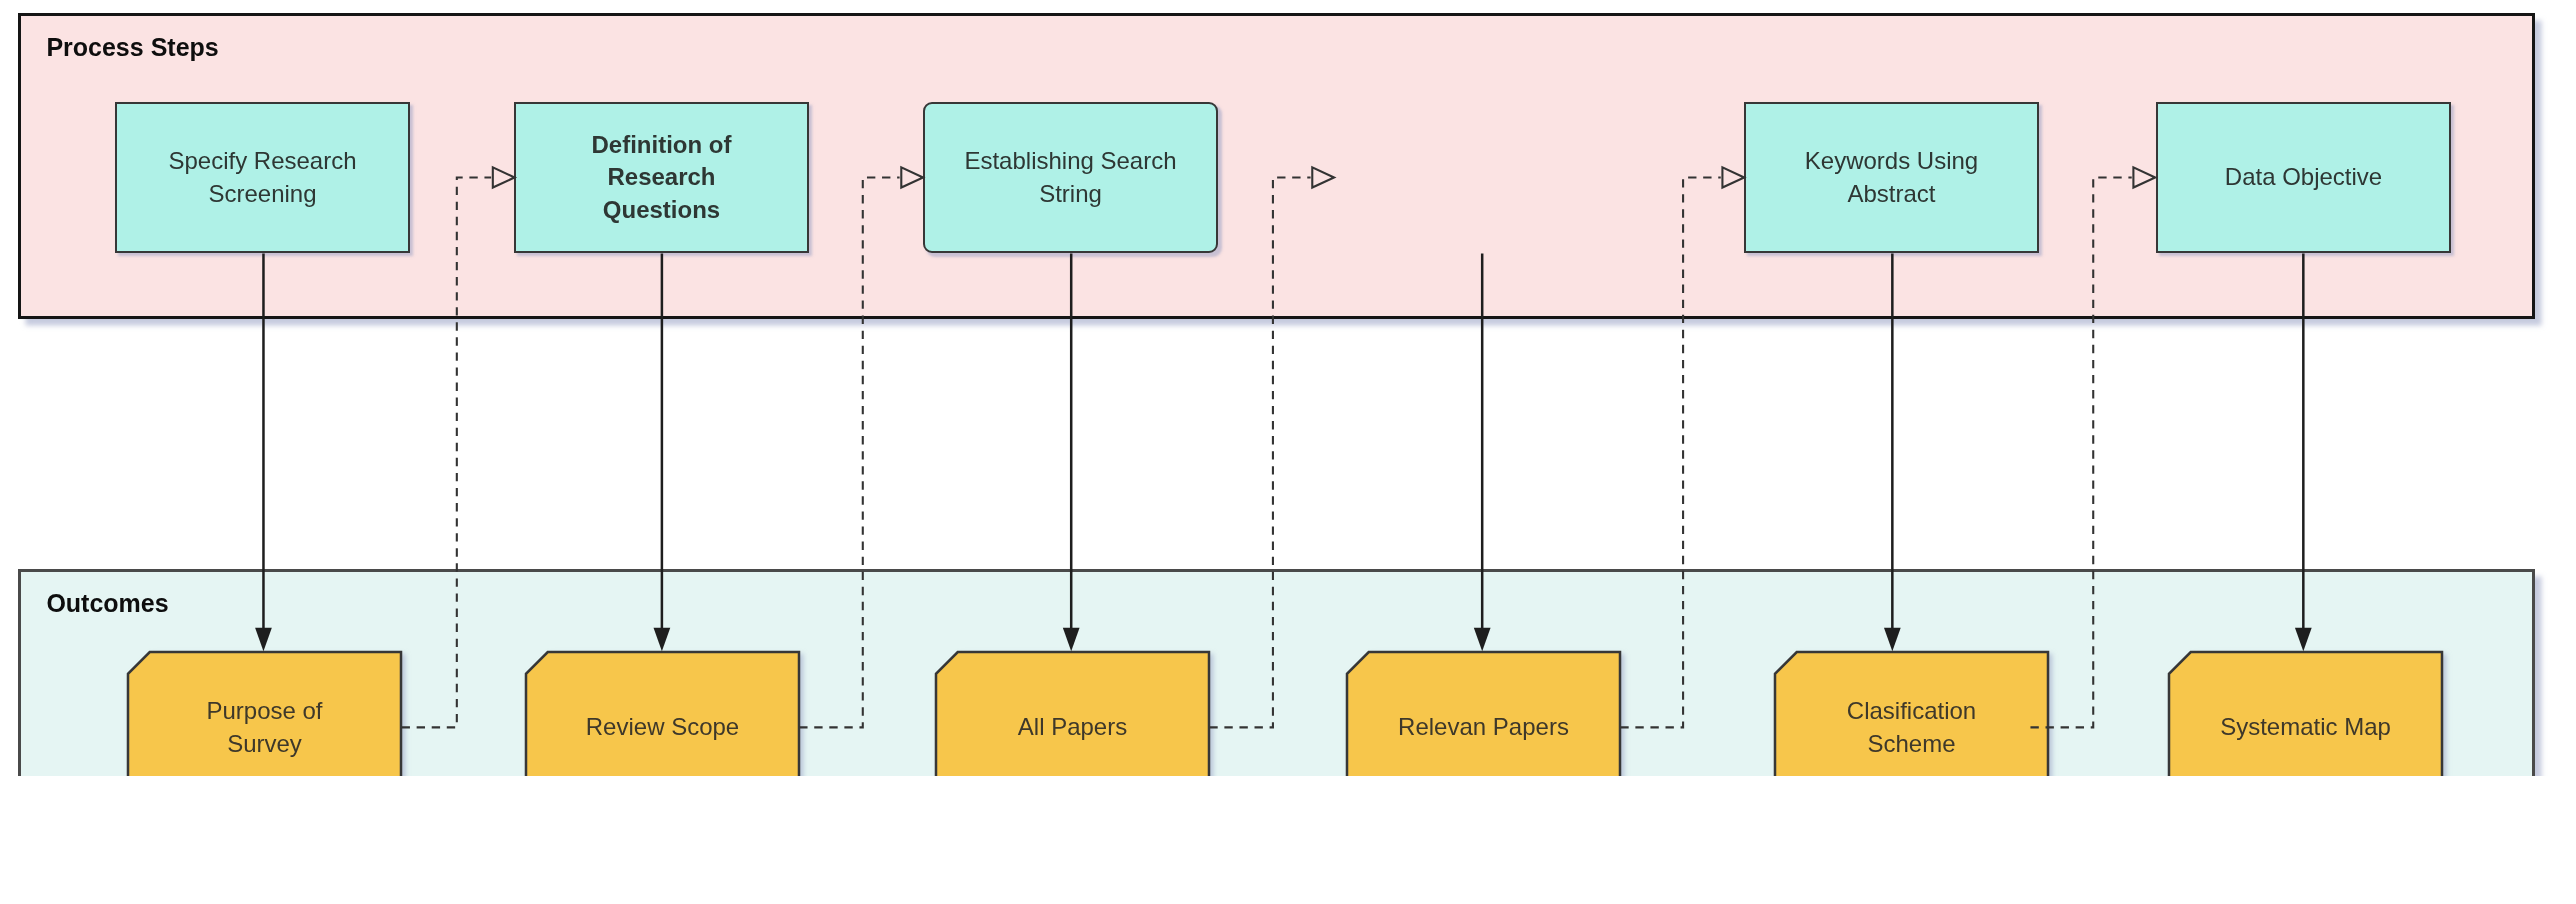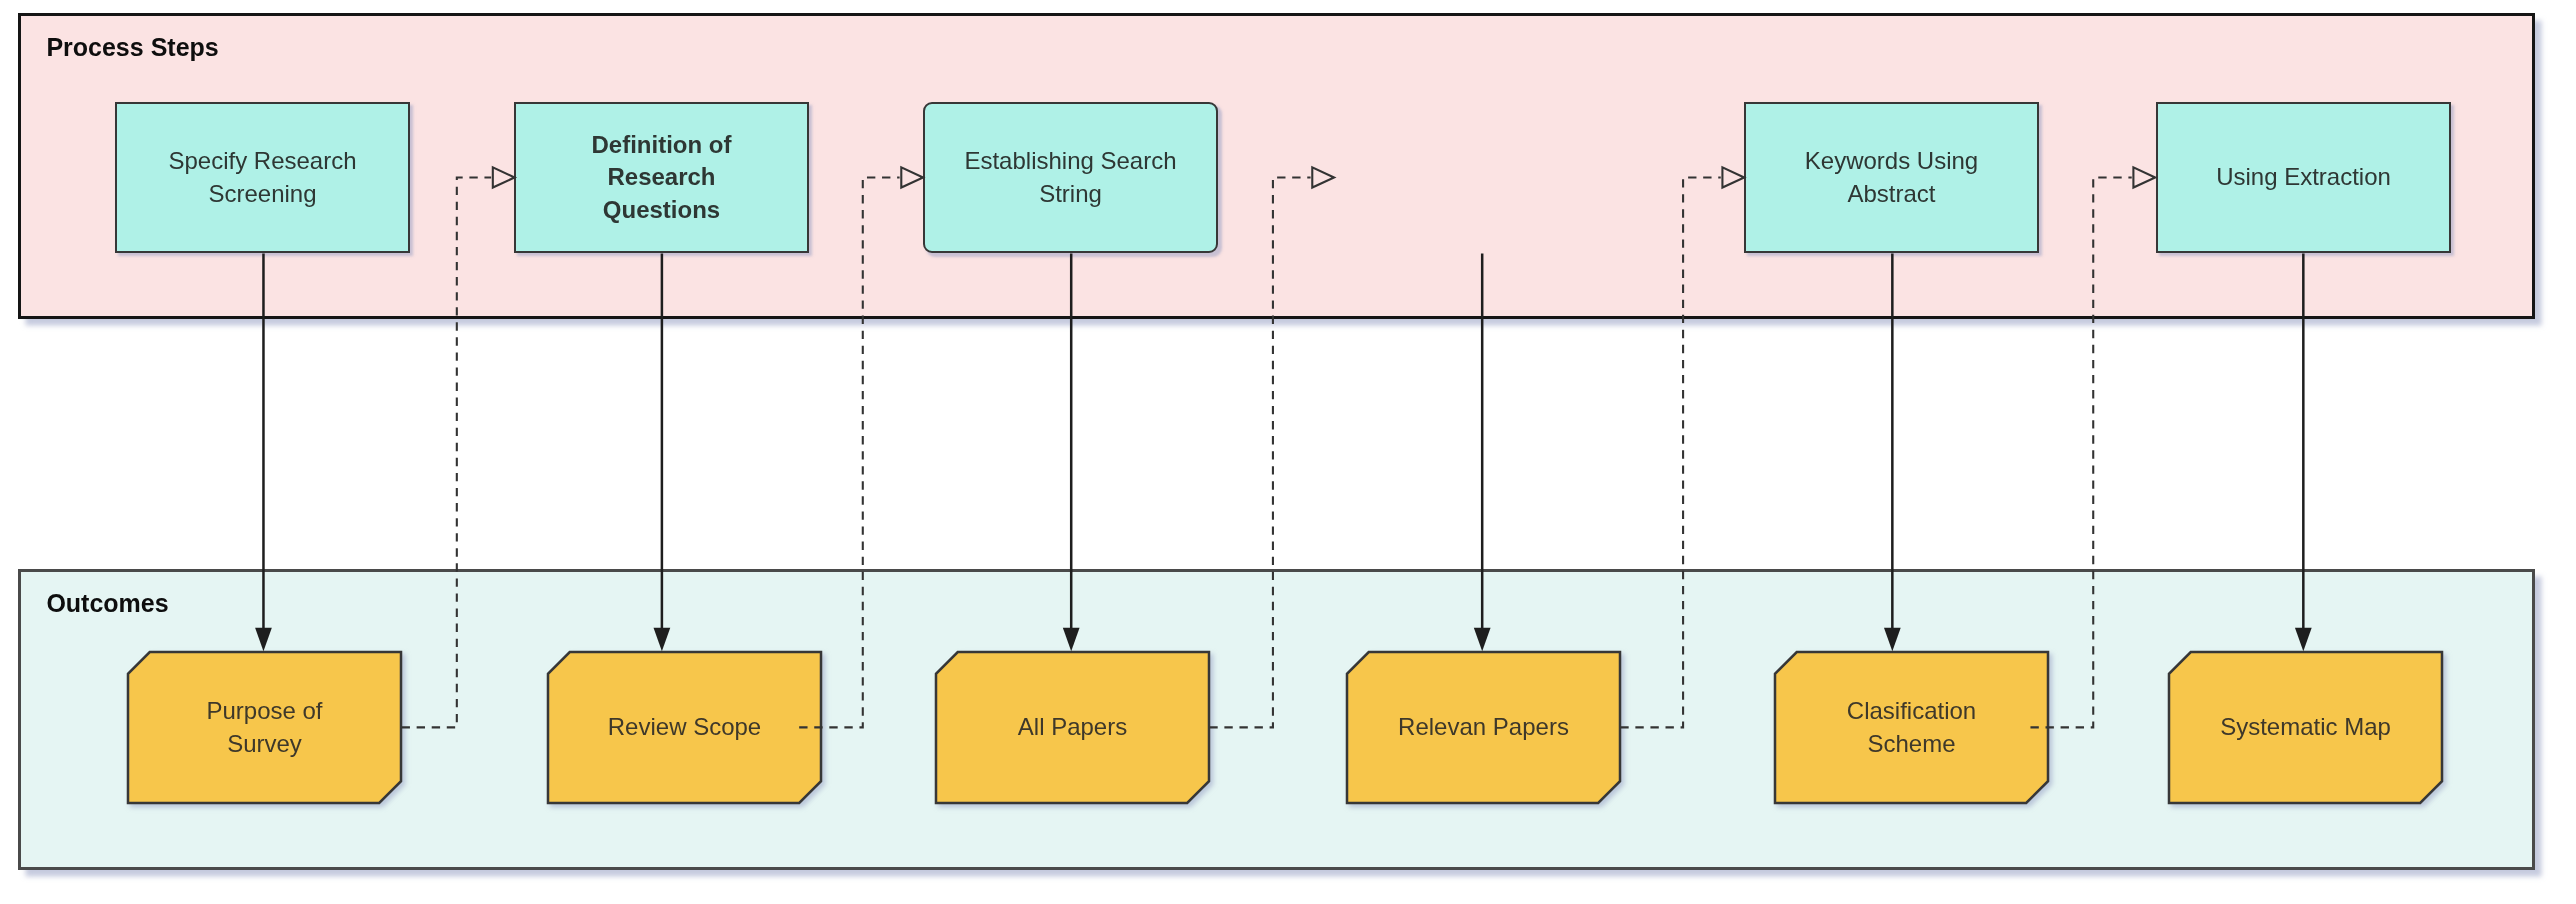--- a/index.html
+++ b/index.html
@@ -1,20 +1,20 @@
 <!DOCTYPE html>
 <html style="font-size:13.4px"><head>
 <meta charset="utf-8">
 <style>
   html, body { margin: 0; padding: 0; background: #ffffff; }
   * { box-sizing: border-box; }
   #canvas {
     position: relative;
     width: 2576px;
-    height: 904px;
+    height: 776px;
     background: #ffffff;
     font-family: "Liberation Sans", sans-serif;
     overflow: hidden;
   }
   .lane {
     position: absolute;
     left: 18.4px;
     width: 2517px;
     box-shadow: 6.7px 6.7px 5px rgba(150,158,195,0.55);
   }
@@ -78,21 +78,21 @@
     width: 100%; height: 100%;
     display: flex;
     align-items: center;
     justify-content: center;
     color: #3E382A;
   }
   
   .col1.step-box { left: 115px; }  .col2.step-box { left: 514px; font-weight: bold; }
   .col3.step-box { left: 923px; border-radius: 9px; } .col4.step-box { left: 1334px; }
   .col5.step-box { left: 1744px; } .col6.step-box { left: 2156px; }
-  .col1.outcome-shape { left: 128px; }  .col2.outcome-shape { left: 548px; }
+  .col1.outcome-shape { left: 128px; }  .col2.outcome-shape { left: 526px; }
   .col3.outcome-shape { left: 936px; } .col4.outcome-shape { left: 1347px; border-radius: 10px; }
   .col5.outcome-shape { left: 1758px; margin-left: 17px; } .col6.outcome-shape { left: 2169px; }
   #arrow-layer {
     position: absolute;
     left: 0; top: 0;
     width: 2576px; height: 904px;
     pointer-events: none;
     z-index: 5;
   }
   .solid-arrow { stroke: #1E1E1E; stroke-width: 3; }
@@ -124,21 +124,21 @@
   </div>
   <div class="step-box col3">
     <div class="label">Establishing Search
 String</div>
   </div>
   <div class="step-box col5">
     <div class="label">Keywords Using
 Abstract</div>
   </div>
   <div class="step-box col6">
-    <div class="label">Using Extraction</div>
+    <div class="label">Data Objective</div>
   </div>
 
   <div class="outcome-shape col1">
     <svg viewBox="0 0 326 180" preserveAspectRatio="none">
       <polygon points="26,0 326,0 326,154 300,180 0,180 0,26" fill="#F7C64B" stroke="#373737" stroke-width="3"></polygon>
     </svg>
     <div class="label">Purpose of
 Survey</div>
   </div>
   <div class="outcome-shape col2">

